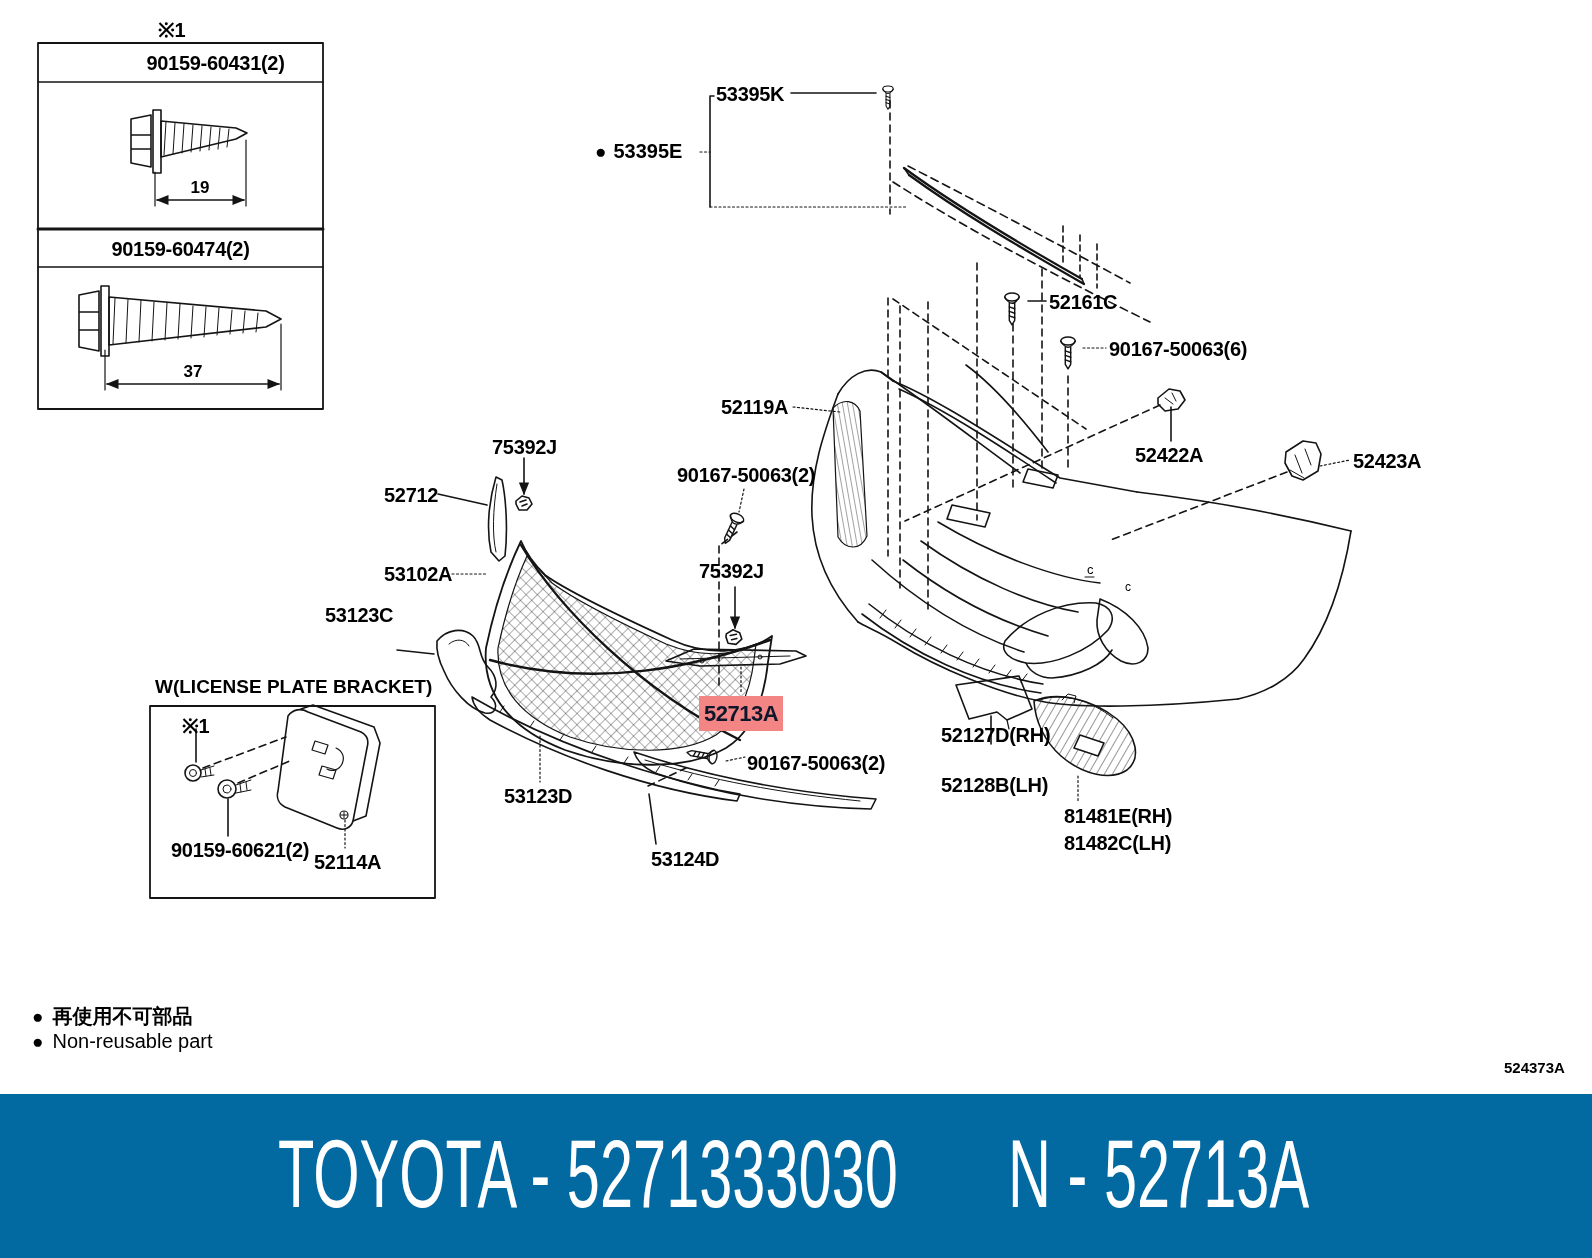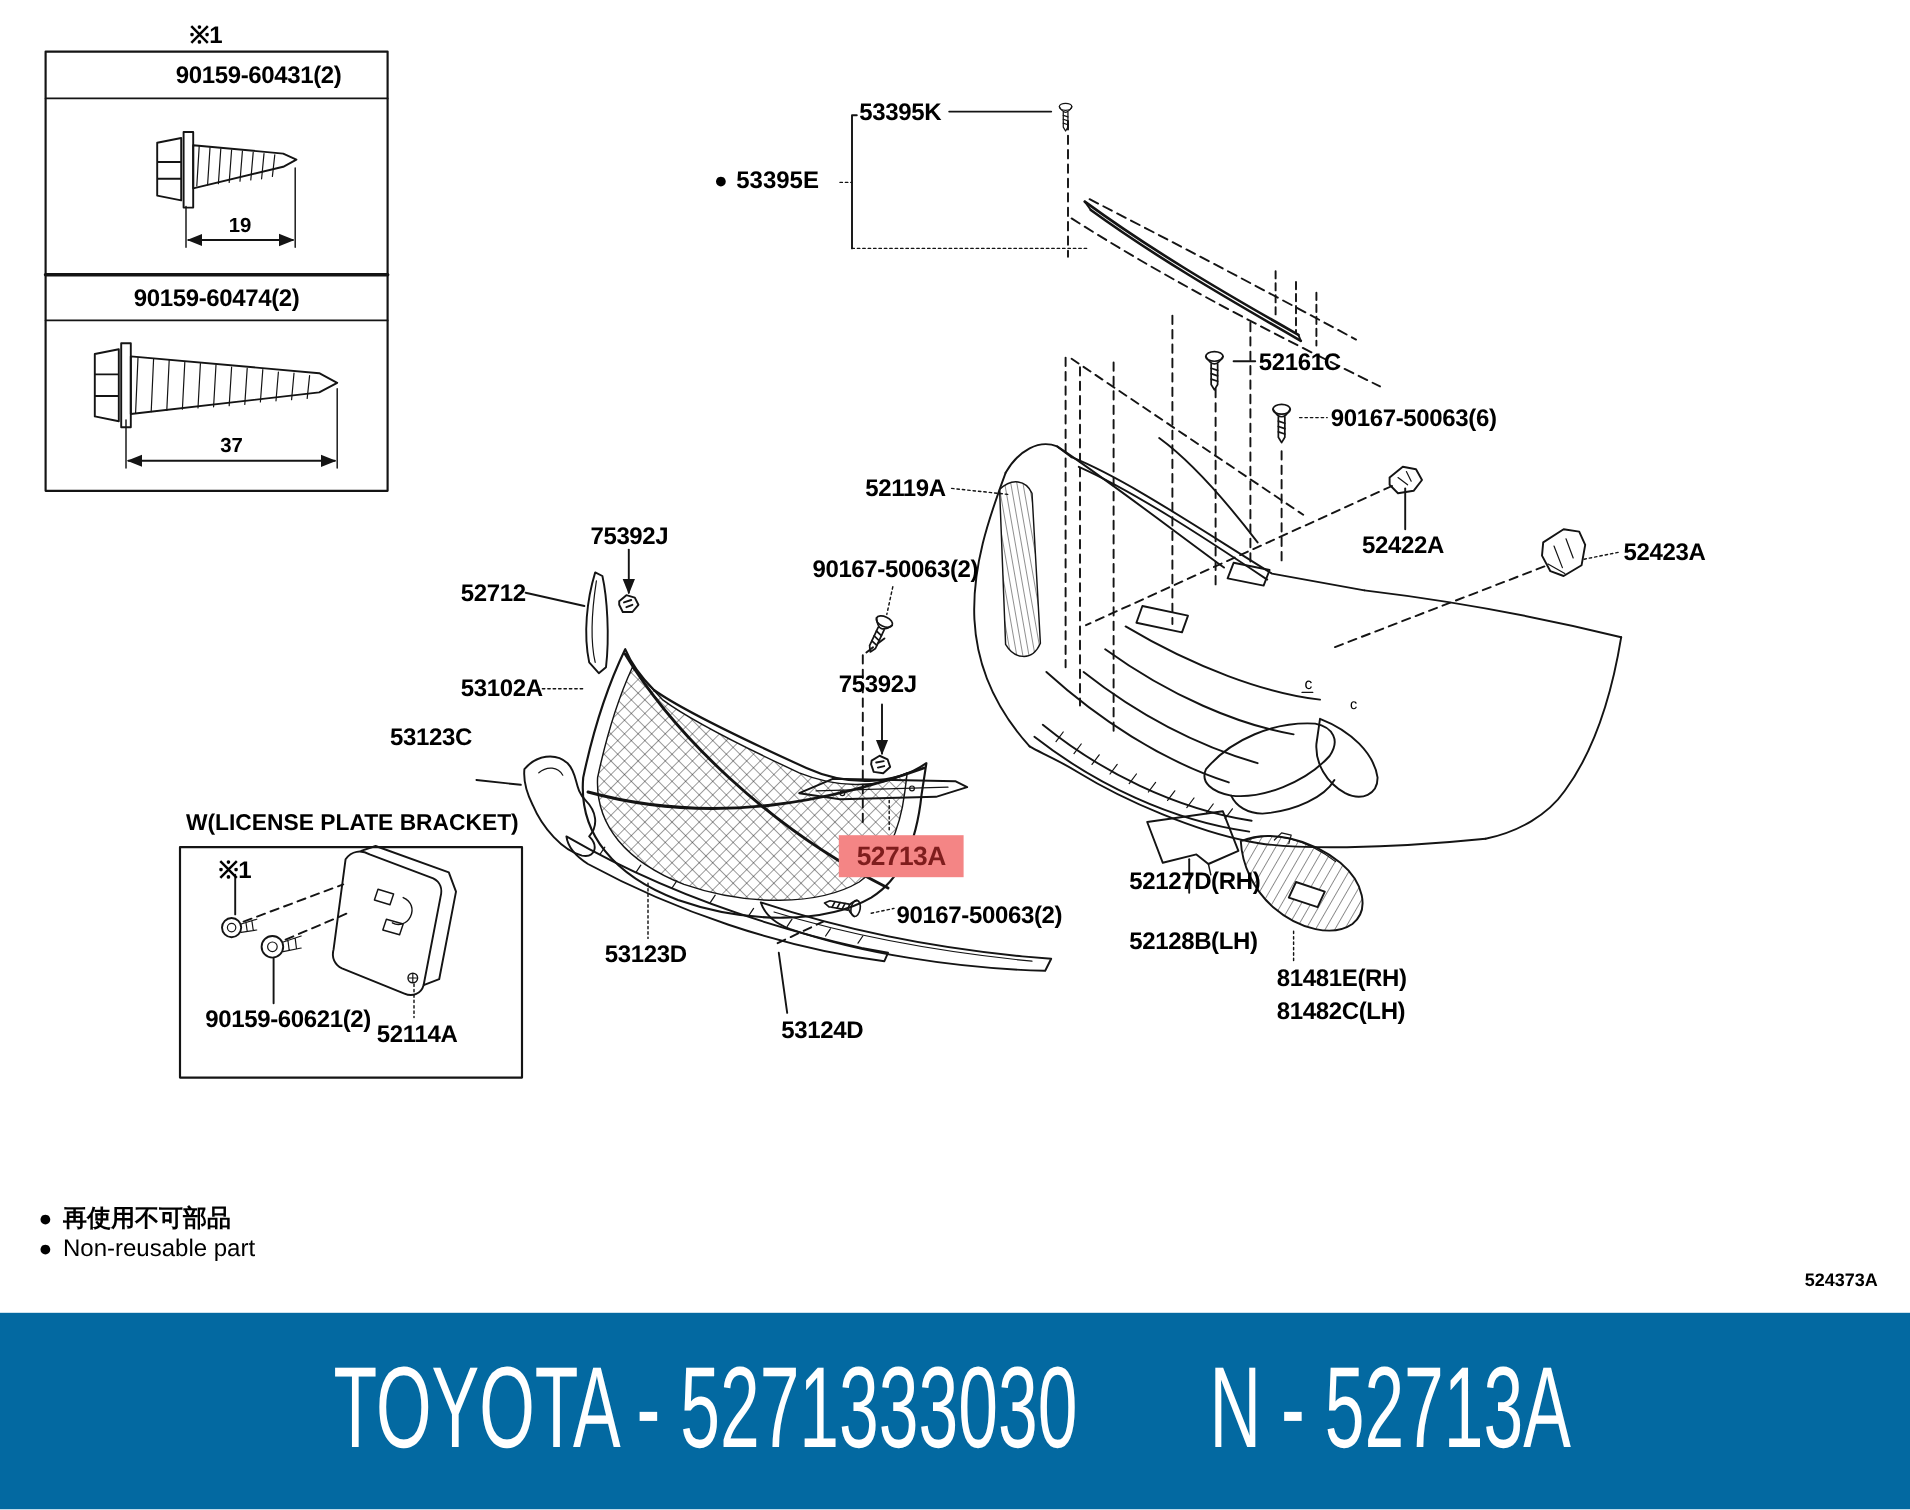--- a/index.html
+++ b/index.html
@@ -3,23 +3,23 @@
 <meta charset="utf-8">
 <style>
   html,body{margin:0;padding:0;background:#fff;}
   #page{position:relative;width:1592px;height:1258px;background:#ffffff;overflow:hidden;
         font-family:"Liberation Sans",sans-serif;color:#000;}
   svg{position:absolute;left:0;top:0;}
   .lbl{position:absolute;font:bold 20px/1.1 "Liberation Sans",sans-serif;letter-spacing:-0.3px;
        white-space:nowrap;color:#000;}
   .lbl-title{position:absolute;font:600 19px/1.1 "Liberation Sans",sans-serif;white-space:nowrap;}
   .center-in-box{left:38px;width:285px;text-align:center;}
-  .hl{position:absolute;left:699px;top:696px;width:104px;height:35px;background:#f48585;
+  .hl{position:absolute;left:699px;top:696px;width:84px;height:35px;background:#f48585;
       display:flex;align-items:center;justify-content:center;
-      font:bold 22px/1 "Liberation Sans",sans-serif;color:#7f1d1d;letter-spacing:-0.5px;}
+      font:bold 22px/1 "Liberation Sans",sans-serif;color:#0f172a;letter-spacing:-0.5px;}
   .legend-row{position:absolute;display:flex;align-items:center;gap:9px;
       font:bold 20px/1 "Liberation Sans",sans-serif;}
   .legend-row .bullet{font-size:19px;}
   .legend-en{font-weight:400;}
   .footer-code{position:absolute;left:1504px;top:1060px;font:600 15px/1 "Liberation Sans",sans-serif;}
   #bottom-bar{position:absolute;left:0;top:1094px;width:1592px;height:194px;background:#0369a1;}
   .bar-text{position:absolute;top:28px;font:400 96px/104px "Liberation Sans",sans-serif;color:#fff;
       white-space:nowrap;transform:scaleX(0.62);transform-origin:0 50%;}
   .seal-label{position:absolute;display:flex;align-items:center;gap:7px;
       font:bold 20px/1 "Liberation Sans",sans-serif;}

